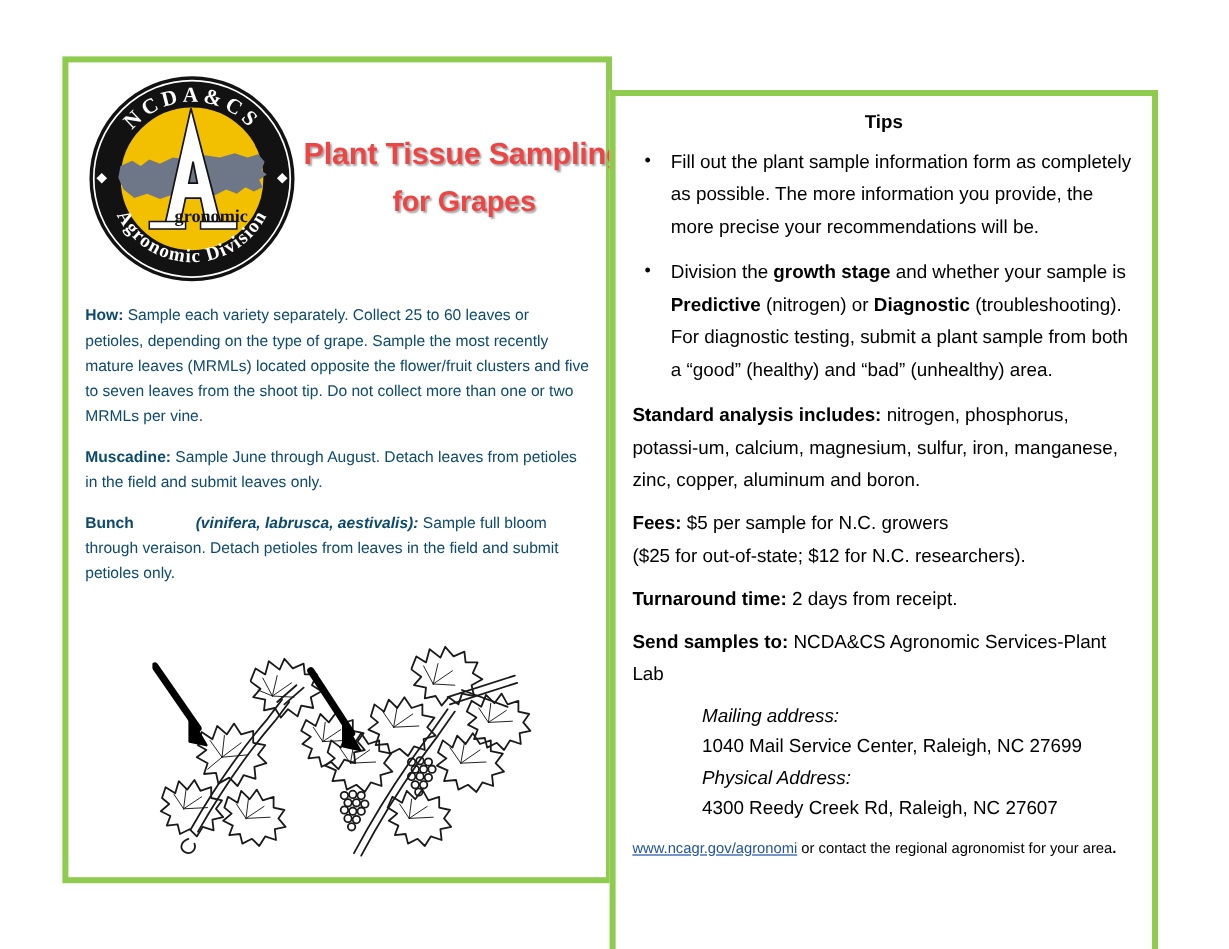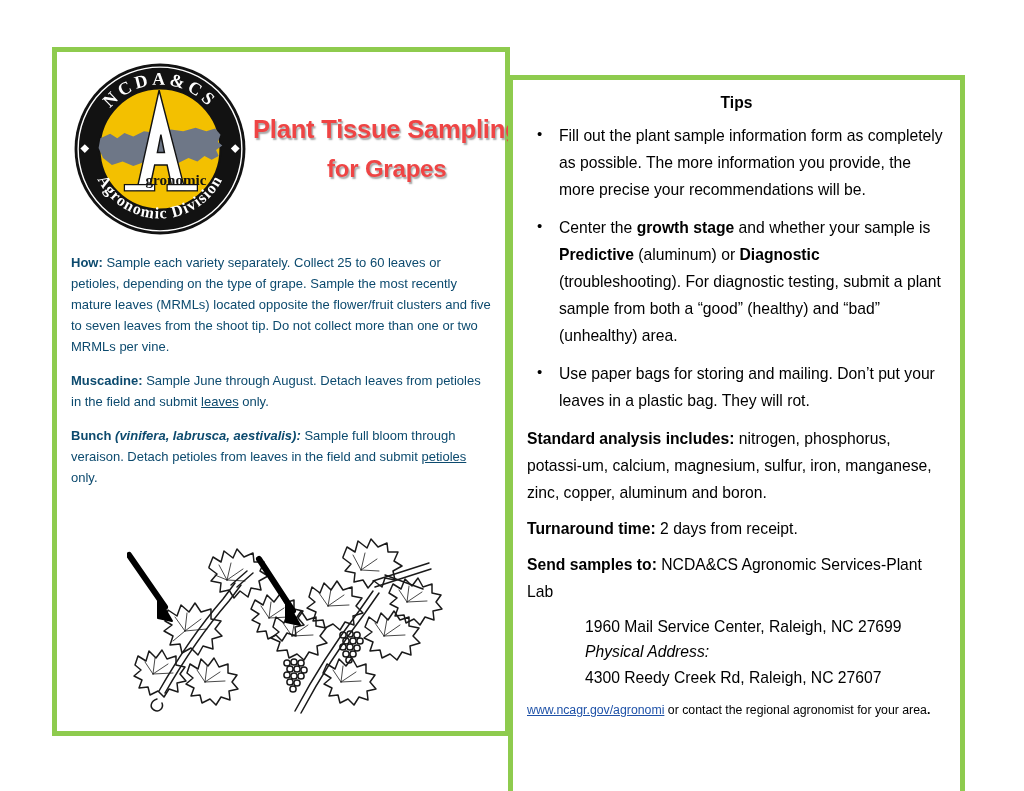--- a/index.html
+++ b/index.html
@@ -87,22 +87,22 @@
   
   .body-text {
     font-size: 13px;
     line-height: 1.62;
     color: #0c4a6e;
     margin-top: 14px;
   }
   .para { margin: 0 0 13px 0; }
   .para:last-child { margin-bottom: 0; }
   .b { font-weight: bold; }
-  .bi { font-weight: bold; font-style: italic; }
-  .u { text-decoration: underline; }
+  .bi { font-weight: bold; font-style: italic; margin-left: 48px; }
+  .u { }
 
   
   .illustration {
     position: absolute;
     left: 70px;
     bottom: 8px;
     width: 330px;
     height: 200px;
   }
   .illustration svg { display: block; width: 100%; height: 100%; }
@@ -361,37 +361,39 @@
 
       <div class="tips-title">Tips</div>
 
       <ul class="tips-list">
 
         <li>
           <span class="bullet">•</span><span>Fill out the plant sample information form as completely as possible. The more information you provide, the more precise your recommendations will be.</span>
         </li>
 
         <li>
-          <span class="bullet">•</span><span>Center the </span><span class="b">growth stage</span><span> and whether your sample is </span><span class="b">Predictive</span><span> (aluminum) or </span><span class="b">Diagnostic</span><span> (troubleshooting). For diagnostic testing, submit a plant sample from both a “good” (healthy) and “bad” (unhealthy) area.</span>
+          <span class="bullet">•</span><span>Division the </span><span class="b">growth stage</span><span> and whether your sample is </span><span class="b">Predictive</span><span> (nitrogen) or </span><span class="b">Diagnostic</span><span> (troubleshooting). For diagnostic testing, submit a plant sample from both a “good” (healthy) and “bad” (unhealthy) area.</span>
         </li>
 
         <li>
-          <span class="bullet">•</span><span>Use paper bags for storing and mailing. Don’t put your leaves in a plastic bag. They will rot.</span>
+          <span class="bullet">•</span>
         </li>
       </ul>
 
       <p class="r-para"><span class="b">Standard analysis includes:</span><span> nitrogen, phosphorus, potassi-um, calcium, magnesium, sulfur, iron, manganese, zinc, copper, aluminum and boron.</span></p>
 
+      <p class="r-para"><span class="b">Fees:</span><span> $5 per sample for N.C. growers</span><br><span>($25 for out-of-state; $12 for N.C. researchers).</span></p>
 
       <p class="r-para"><span class="b">Turnaround time:</span><span> 2 days from receipt.</span></p>
 
       <p class="r-para"><span class="b">Send samples to:</span><span> NCDA&amp;CS Agronomic Services-Plant Lab</span></p>
 
       <div class="addr-block">
-        <div>1960 Mail Service Center, Raleigh, NC 27699</div>
+        <div class="addr-label">Mailing address:</div>
+        <div>1040 Mail Service Center, Raleigh, NC 27699</div>
         <div class="addr-label">Physical Address:</div>
         <div>4300 Reedy Creek Rd, Raleigh, NC 27607</div>
       </div>
 
       <div class="footnote">
         <div><a class="link" href="#">www.ncagr.gov/agronomi</a><span> or contact the regional agronomist for your area</span><span class="fn-end">.</span></div>
       </div>
 
     </div>
   </div>

